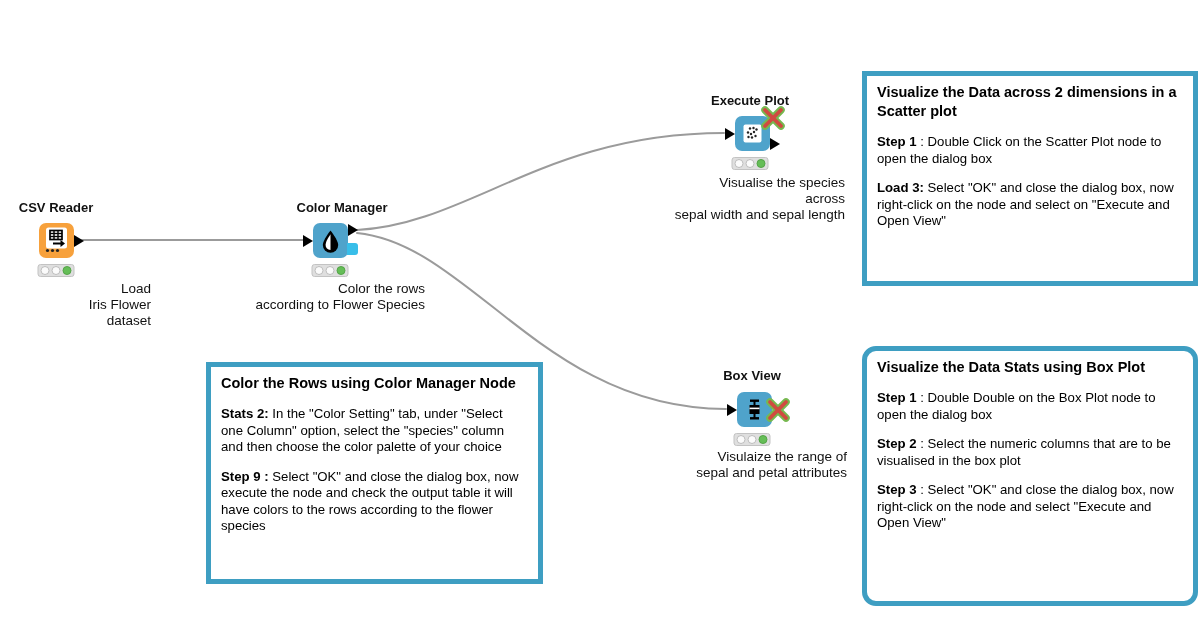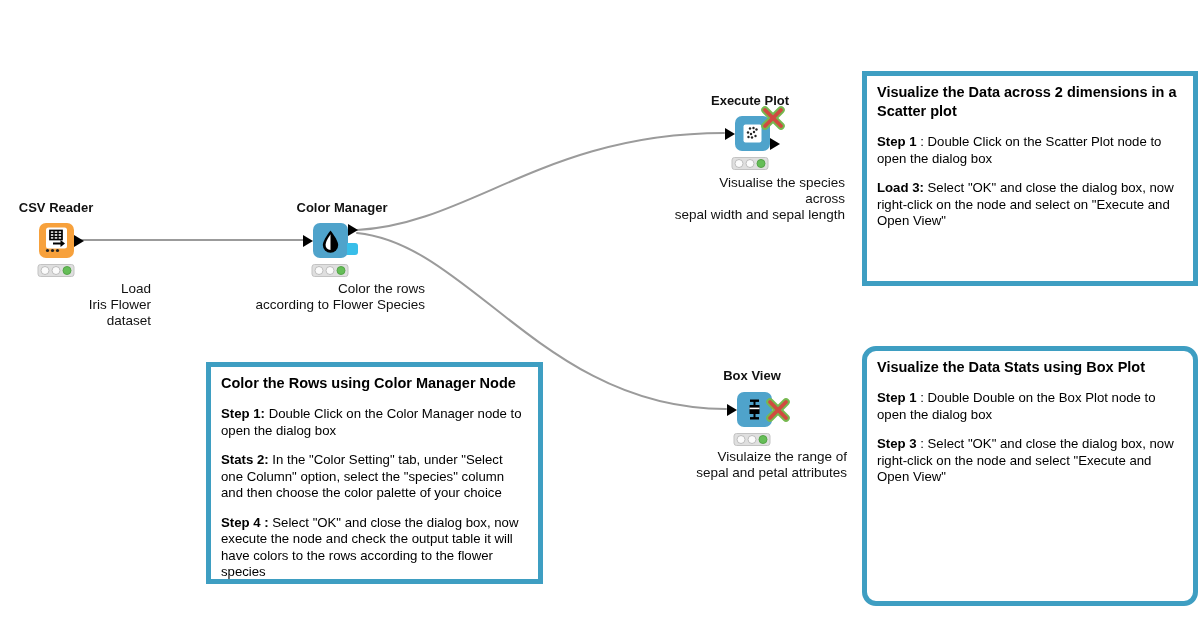--- a/index.html
+++ b/index.html
@@ -153,24 +153,24 @@
   </div>
 
   <div class="annotation" style="left:862px;top:71px;width:336px;height:215px;">
     <h3>Visualize the Data across 2 dimensions in a Scatter plot</h3>
     <p><b>Step 1</b><span> : </span><span>Double Click on the Scatter Plot node to open the dialog box</span></p>
     <p><b>Load 3:</b><span> </span><span>Select "OK" and close the dialog box, now right-click on the node and select on "Execute and Open View"</span></p>
   </div>
 
   <div class="annotation" style="left:206px;top:362px;width:337px;height:222px;">
     <h3>Color the Rows using Color Manager Node</h3>
-    <p><b>Step 1:</b><span> </span><span>Double Click on the Color Manager node to open the dialog box</span></p>
     <p><b>Stats 2:</b><span> </span><span>In the "Color Setting" tab, under "Select one Column" option, select the "species" column and then choose the color palette of your choice</span></p>
-    <p><b>Step 4 :</b><span> </span><span>Select "OK" and close the dialog box, now execute the node and check the output table it will have colors to the rows according to the flower species</span></p>
+    <p><b>Step 9 :</b><span> </span><span>Select "OK" and close the dialog box, now execute the node and check the output table it will have colors to the rows according to the flower species</span></p>
   </div>
 
   <div class="annotation" style="left:862px;top:346px;width:336px;height:260px;border-radius:14px;">
     <h3>Visualize the Data Stats using Box Plot</h3>
     <p><b>Step 1</b><span> : </span><span>Double Double on the Box Plot node to open the dialog box</span></p>
+    <p><b>Step 2</b><span> : </span><span>Select the numeric columns that are to be visualised in the box plot</span></p>
     <p><b>Step 3</b><span> : </span><span>Select "OK" and close the dialog box, now right-click on the node and select  "Execute and Open View"</span></p>
   </div>
 
 </div>
 
 </body></html>

